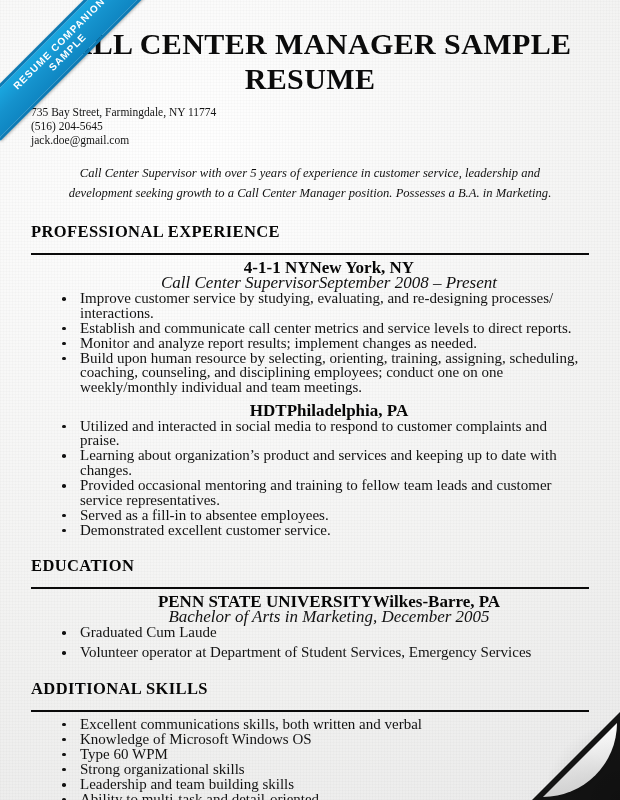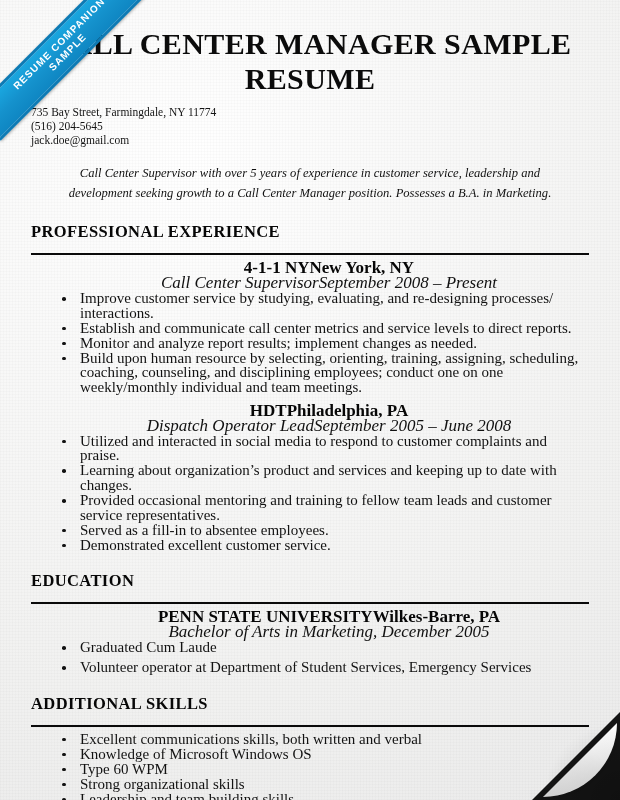--- a/index.html
+++ b/index.html
@@ -224,24 +224,20 @@
             <li>Monitor and analyze report results; implement changes as needed.</li>
             <li>Build upon human resource by selecting, orienting, training, assigning, scheduling, coaching, counseling, and disciplining employees; conduct one on one weekly/monthly individual and team meetings.</li>
           </ul>
         </div>
 
         <div class="entry">
           <div class="entry-row">
             <span class="org">HDT</span>
             <span class="place">Philadelphia, PA</span>
           </div>
-          <div class="entry-row">
-            <span class="role">Dispatch Operator Lead</span>
-            <span class="dates">September 2005 – June 2008</span>
-          </div>
           <ul class="bullets">
             <li>Utilized and interacted in social media to respond to customer complaints and praise.</li>
             <li>Learning about organization’s product and services and keeping up to date with changes.</li>
             <li>Provided occasional mentoring and training to fellow team leads and customer service representatives.</li>
             <li>Served as a fill-in to absentee employees.</li>
             <li>Demonstrated excellent customer service.</li>
           </ul>
         </div>
 
       </div>

